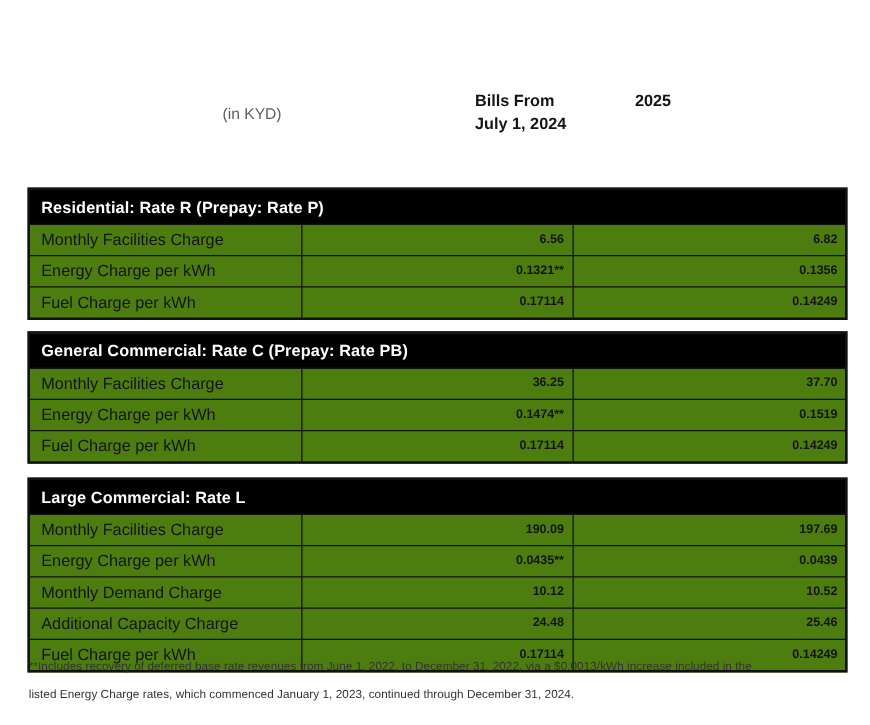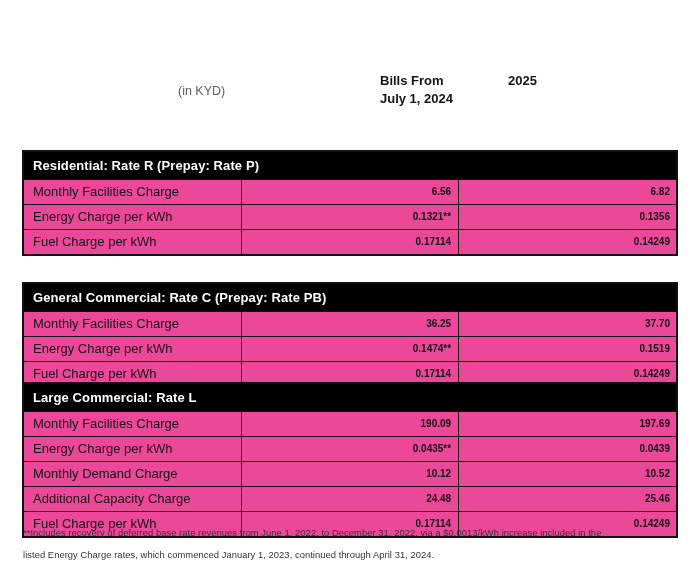--- a/index.html
+++ b/index.html
@@ -76,21 +76,21 @@
   }
 
   
   .rate-table {
     position: absolute;
     left: 22px;
     width: 656px;
     border: 2px solid #111111;
     border-collapse: collapse;
     box-sizing: border-box;
-    background: #ec4899;
+    background: #4d7c0f;
   }
   .rate-table table {
     width: 100%;
     border-collapse: collapse;
     table-layout: fixed;
   }
   .rate-table .band-row td {
     background: #000000;
     color: #ffffff;
     font-size: 13px;
@@ -184,21 +184,21 @@
         </tr>
         <tr>
           <td class="rlabel col-w-label">Fuel Charge per kWh</td>
           <td class="rval col-w-a">0.17114</td>
           <td class="rval last col-w-b">0.14249</td>
         </tr>
       </tbody>
     </table>
   </div>
 
-  <div class="rate-table" id="table-1" style="top:265px;margin-top:17px;">
+  <div class="rate-table" id="table-1" style="top:265px;">
     <table>
       <tbody>
         <tr class="band-row">
           <td colspan="3">General Commercial: Rate C (Prepay: Rate PB)</td>
         </tr>
         <tr>
           <td class="rlabel col-w-label">Monthly Facilities Charge</td>
           <td class="rval col-w-a">36.25</td>
           <td class="rval last col-w-b">37.70</td>
         </tr>
@@ -246,16 +246,16 @@
           <td class="rlabel col-w-label">Fuel Charge per kWh</td>
           <td class="rval col-w-a">0.17114</td>
           <td class="rval last col-w-b">0.14249</td>
         </tr>
       </tbody>
     </table>
   </div>
 
   <div class="footnote" style="top:522px;">
     <span class="fn-line">**Includes recovery of deferred base rate revenues from June 1, 2022, to December 31, 2022, via a $0.0013/kWh increase included in the</span>
-    <span class="fn-line">listed Energy Charge rates, which commenced January 1, 2023, continued through April 31, 2024.</span>
+    <span class="fn-line">listed Energy Charge rates, which commenced January 1, 2023, continued through December 31, 2024.</span>
   </div>
 
 </div>
 
 </body></html>

